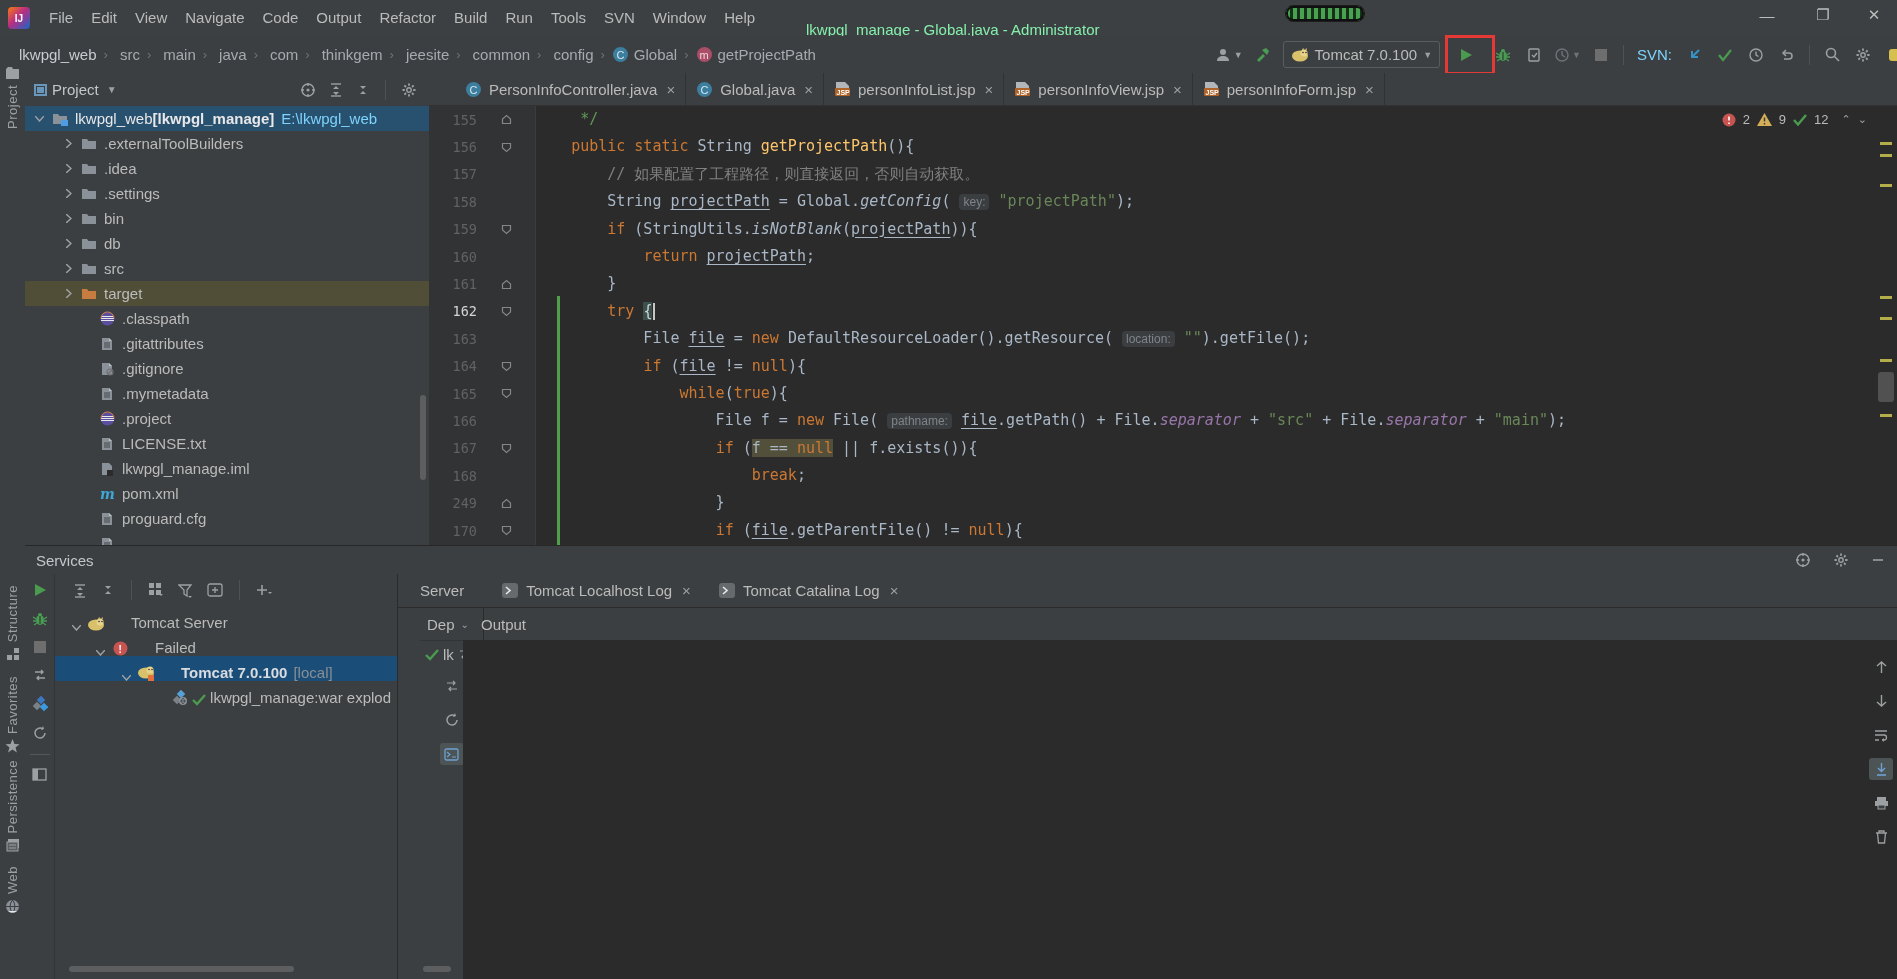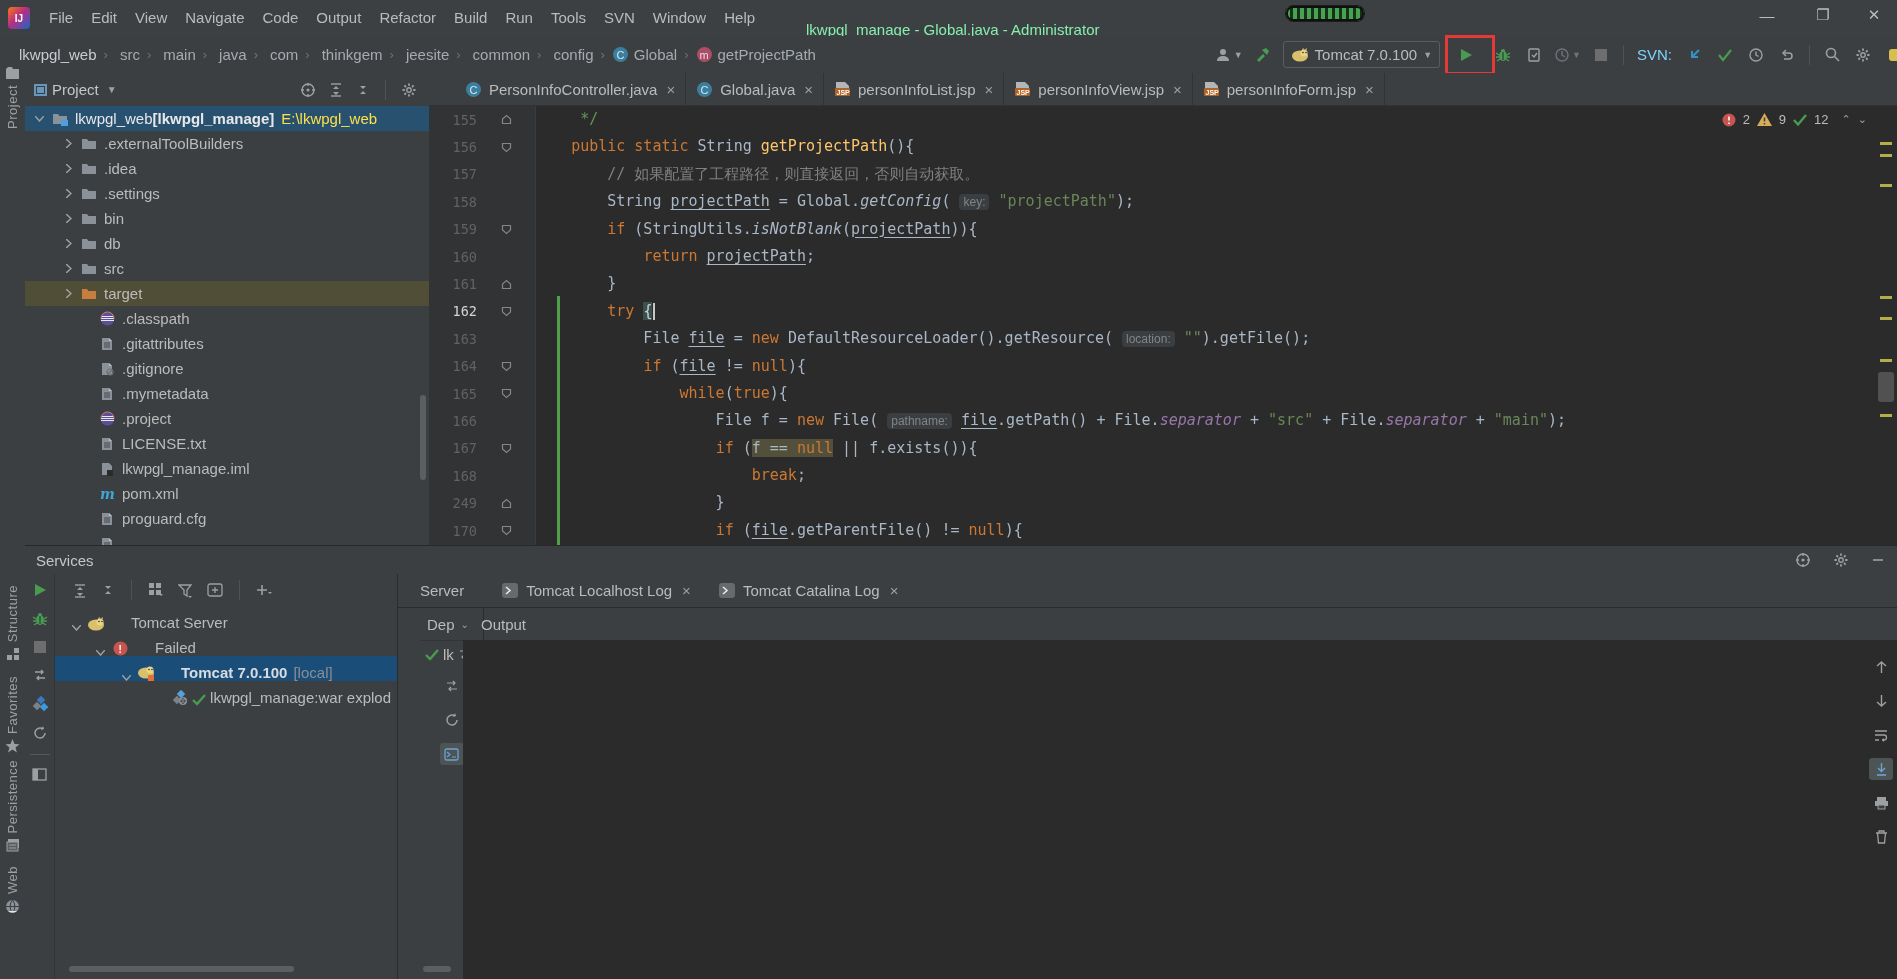--- a/index.html
+++ b/index.html
@@ -36,21 +36,21 @@
   
   .proj-header{position:absolute;left:25px;top:73px;width:404px;height:33px;background:#3c3f41;display:flex;align-items:center;border-bottom:1px solid #323232;}
   .proj-header .title{margin-left:27px;color:#c3c7cb;}
   .proj-header .dd{margin-left:8px;font-size:10px;color:#9da0a2;}
   .ph-icons{position:absolute;left:275px;top:0;height:33px;display:flex;align-items:center;gap:13px;}
   .proj-panel{position:absolute;left:25px;top:106px;width:404px;height:439px;background:#3c3f41;overflow:hidden;}
   .tree-row{position:relative;height:25px;display:flex;align-items:center;white-space:nowrap;color:#bbbbbb;}
   .tree-row .chev{width:13px;margin-right:5px;display:flex;justify-content:center;color:#9da0a2;}
   .tree-row .ticon{width:18px;margin-right:6px;display:flex;justify-content:center;}
   .tree-row .t2{font-weight:bold;}
-  .tree-row .sub{color:#fde047;margin-left:7px;}
+  .tree-row .sub{color:#7dd3fc;margin-left:7px;}
   .x-selected{background:#28506f;color:#e8e8e8;}
   .x-target{background:#514e38;}
   .proj-vscroll{position:absolute;left:395px;top:289px;width:6px;height:85px;background:#5c5e60;border-radius:3px;}
   
   .tabbar{position:absolute;left:429px;top:73px;width:1468px;height:33px;background:#3c3f41;border-bottom:1px solid #323232;display:flex;padding-left:26px;box-sizing:border-box;}
   .etab{position:relative;display:flex;align-items:center;gap:7px;padding:0 10px;color:#bbbbbb;border-right:1px solid #323232;}
   .etab .close{color:#9da0a2;font-size:15px;margin-left:2px;}
   
   .editor{position:absolute;left:429px;top:106px;width:1468px;height:439px;background:#2b2b2b;overflow:hidden;}
   .gutter-bg{position:absolute;left:0;top:0;width:106px;height:439px;background:#313335;border-right:1px solid #3a3c3e;}

